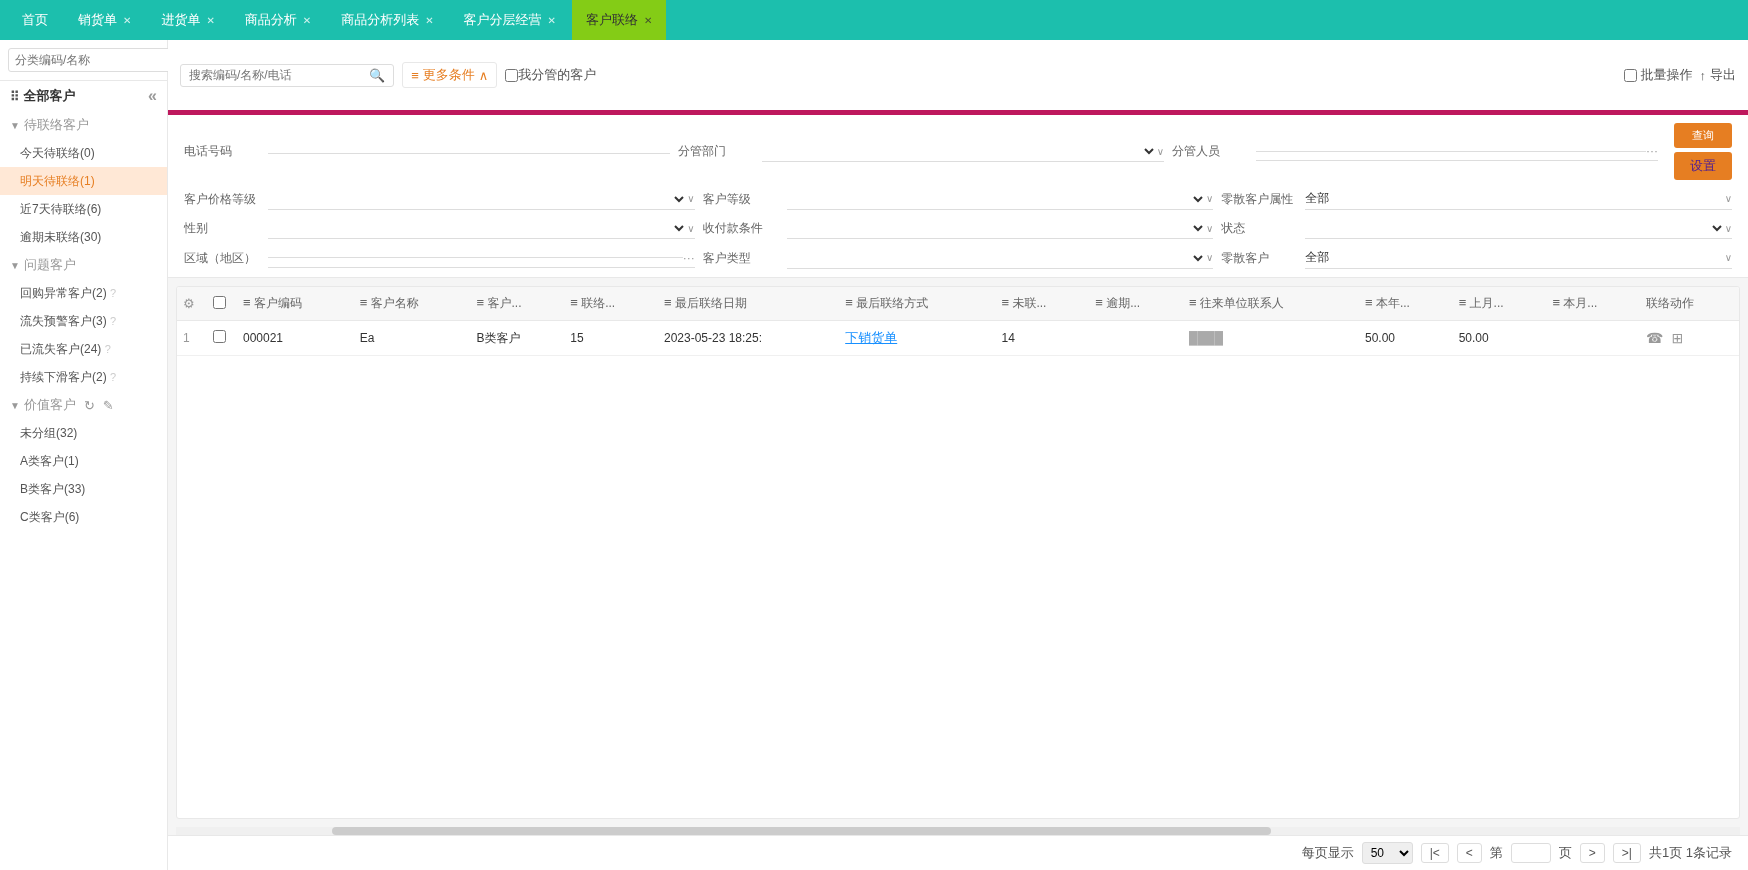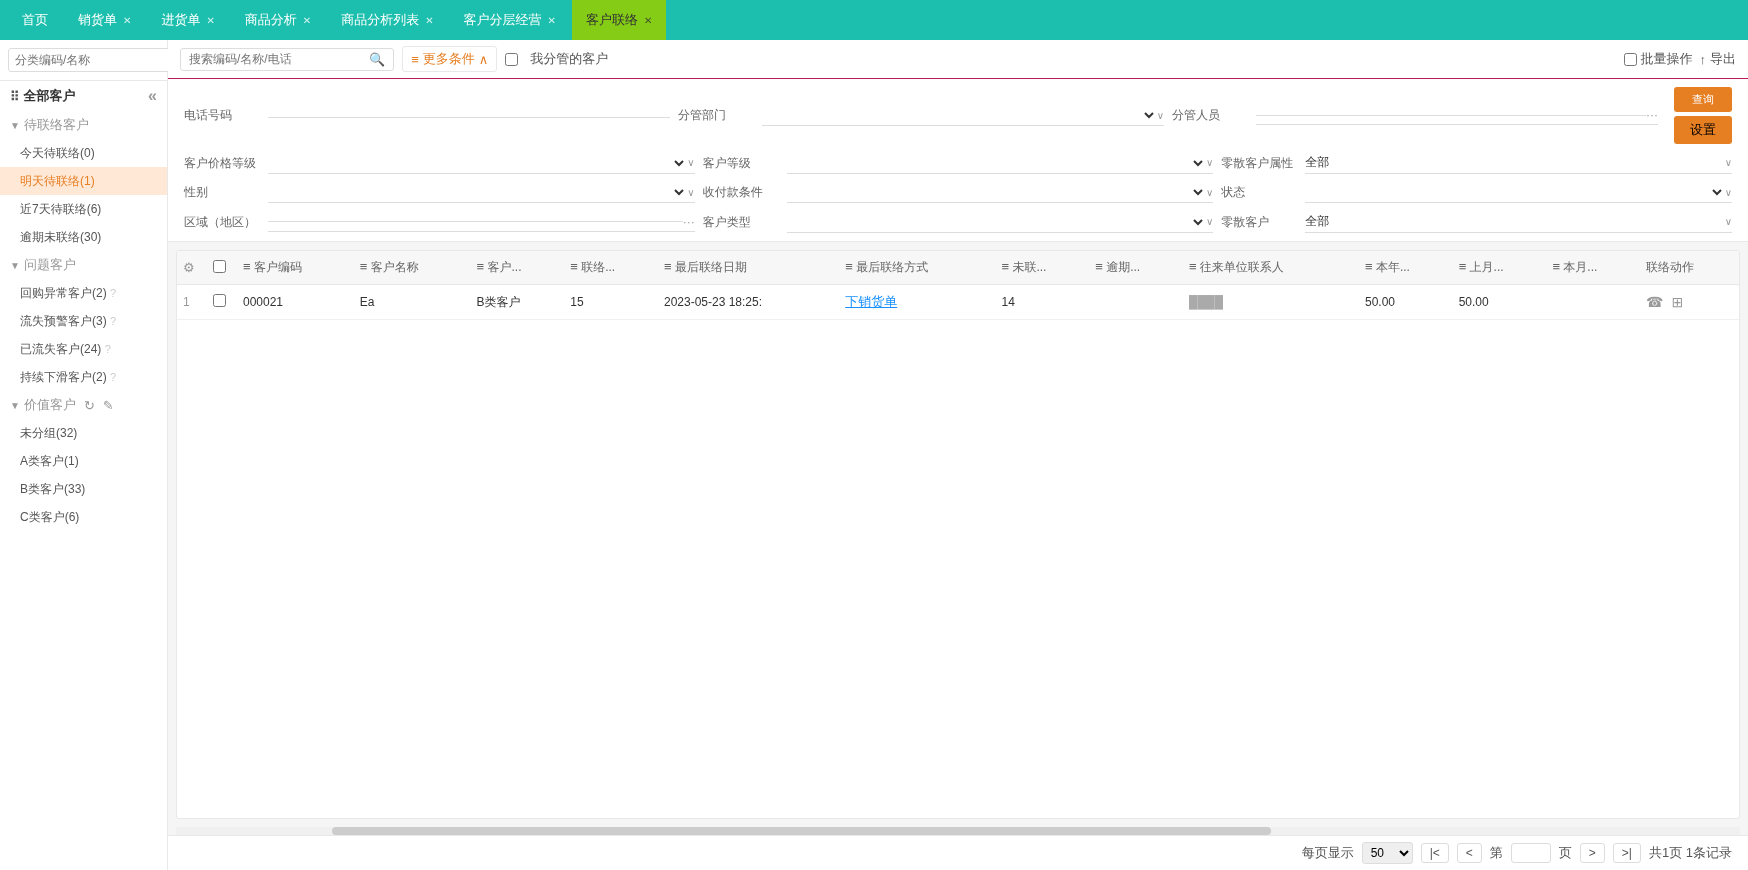--- a/index.html
+++ b/index.html
@@ -21,40 +21,40 @@
     .sidebar-search-icon { color: #999; margin-left: 4px; cursor: pointer; }
     .sidebar-group-label { padding: 5px 10px; color: #999; font-size: 12px; display: flex; align-items: center; gap: 4px; }
     .sidebar-group-label .triangle { font-size: 10px; }
     .sidebar-sub-item { padding: 5px 10px 5px 20px; cursor: pointer; color: #555; font-size: 12px; line-height: 1.5; }
     .sidebar-sub-item.active { background: #ffe8d6; color: #e67e22; }
 
     
     .content { flex: 1; display: flex; flex-direction: column; overflow: hidden; }
 
     
-    .toolbar { background: #fff; padding: 6px 12px; display: flex; align-items: center; gap: 8px; border-bottom: 1px solid #be185d; flex-shrink: 0; }
+    .toolbar { background: #fff; padding: 22px 12px; display: flex; align-items: center; gap: 8px; border-bottom: 5px solid #be185d; flex-shrink: 0; }
     .search-box { display: flex; align-items: center; border: 1px solid #ddd; border-radius: 3px; padding: 3px 8px; background: #fff; }
     .search-box input { border: none; outline: none; font-size: 12px; width: 180px; color: #999; }
     .search-box .search-icon { color: #e67e22; cursor: pointer; }
     .filter-btn { display: flex; align-items: center; gap: 4px; color: #e67e22; cursor: pointer; font-size: 12px; border: 1px solid #e8e8e8; padding: 3px 8px; border-radius: 3px; }
-    .my-customer-check { display: flex; align-items: center; gap: 12px; font-size: 12px; color: #555; cursor: pointer; }
+    .my-customer-check { display: flex; align-items: center; gap: 0; font-size: 12px; color: #555; cursor: pointer; }
     .toolbar-right { margin-left: auto; display: flex; align-items: center; gap: 7px; }
     .toolbar-right-btn { display: flex; align-items: center; gap: 4px; font-size: 12px; color: #555; cursor: pointer; }
 
     
     .filter-panel { background: #fff; border-bottom: 1px solid #e8e8e8; padding: 8px 16px; flex-shrink: 0; }
     .filter-row { display: flex; align-items: center; gap: 8px; margin-bottom: 8px; }
     .filter-row:last-child { margin-bottom: 0; }
     .filter-label { color: #666; font-size: 12px; white-space: nowrap; min-width: 80px; }
     .filter-select-wrap { display: flex; align-items: center; border-bottom: 1px solid #ddd; flex: 1; padding: 2px 0; min-width: 200px; }
     .filter-select-wrap select { border: none; outline: none; background: transparent; font-size: 12px; color: #333; width: 100%; cursor: pointer; }
     .filter-caret { color: #999; font-size: 10px; }
     .filter-group { display: flex; align-items: center; flex: 1; gap: 4px; }
     .btn-query { background: #e67e22; color: #fff; border: none; padding: 5px 16px; border-radius: 3px; cursor: pointer; font-size: 11px; }
-    .btn-setting { background: #e67e22; color: #000000; border: none; padding: 5px 16px; border-radius: 3px; cursor: pointer; font-size: 13px; }
+    .btn-setting { background: #e67e22; color: #4c1d95; border: none; padding: 5px 16px; border-radius: 3px; cursor: pointer; font-size: 13px; }
     .btn-group-right { display: flex; flex-direction: column; gap: 4px; margin-left: 8px; }
     .filter-dots { color: #999; font-size: 12px; cursor: pointer; }
 
     
     .table-area { flex: 1; overflow: auto; background: #fff; margin: 8px; border: 1px solid #e8e8e8; border-radius: 3px; }
     table { width: 100%; border-collapse: collapse; }
     thead tr { background: #f7f7f7; }
     th { padding: 8px 6px; text-align: left; color: #666; font-size: 12px; border-bottom: 1px solid #e8e8e8; white-space: nowrap; font-weight: normal; position: relative; }
     td { padding: 8px 6px; border-bottom: 1px solid #f0f0f0; font-size: 12px; color: #333; white-space: nowrap; }
     .gear-icon { color: #999; cursor: pointer; }

